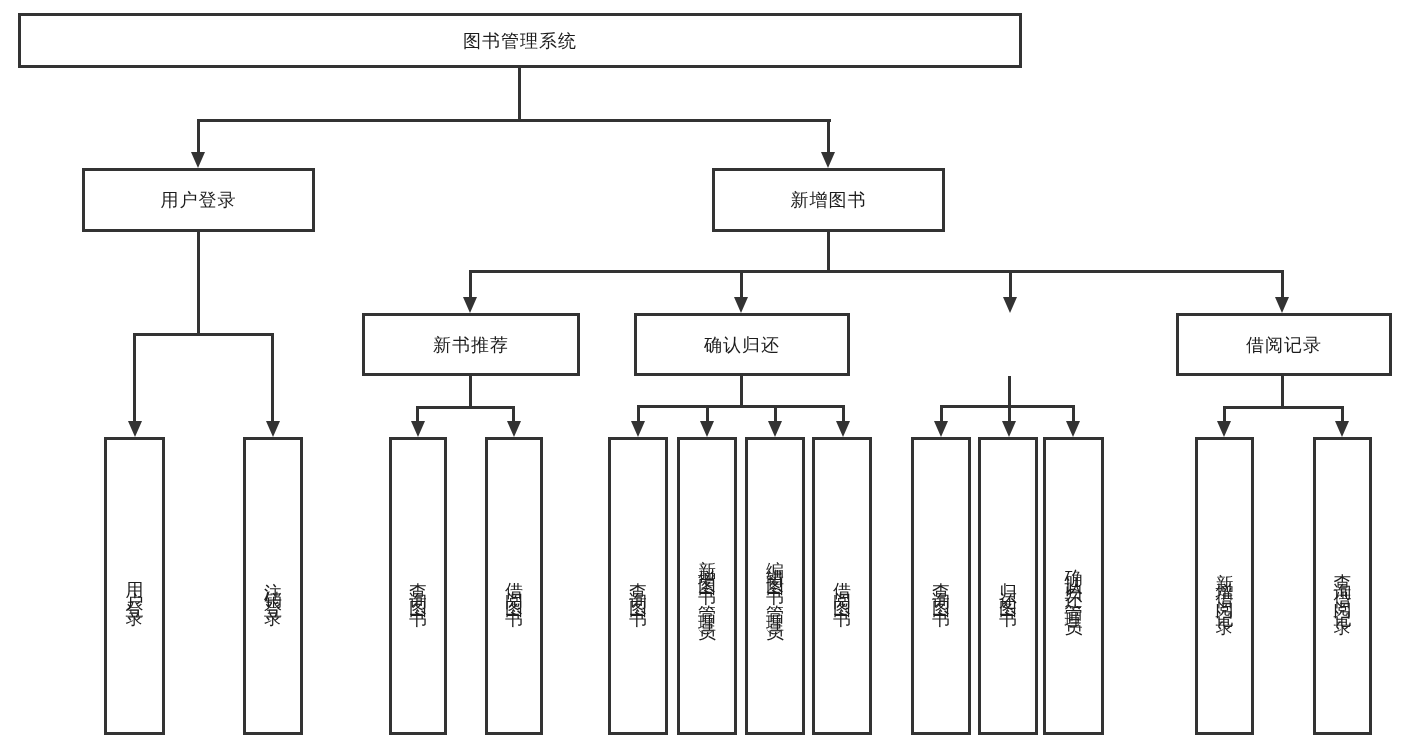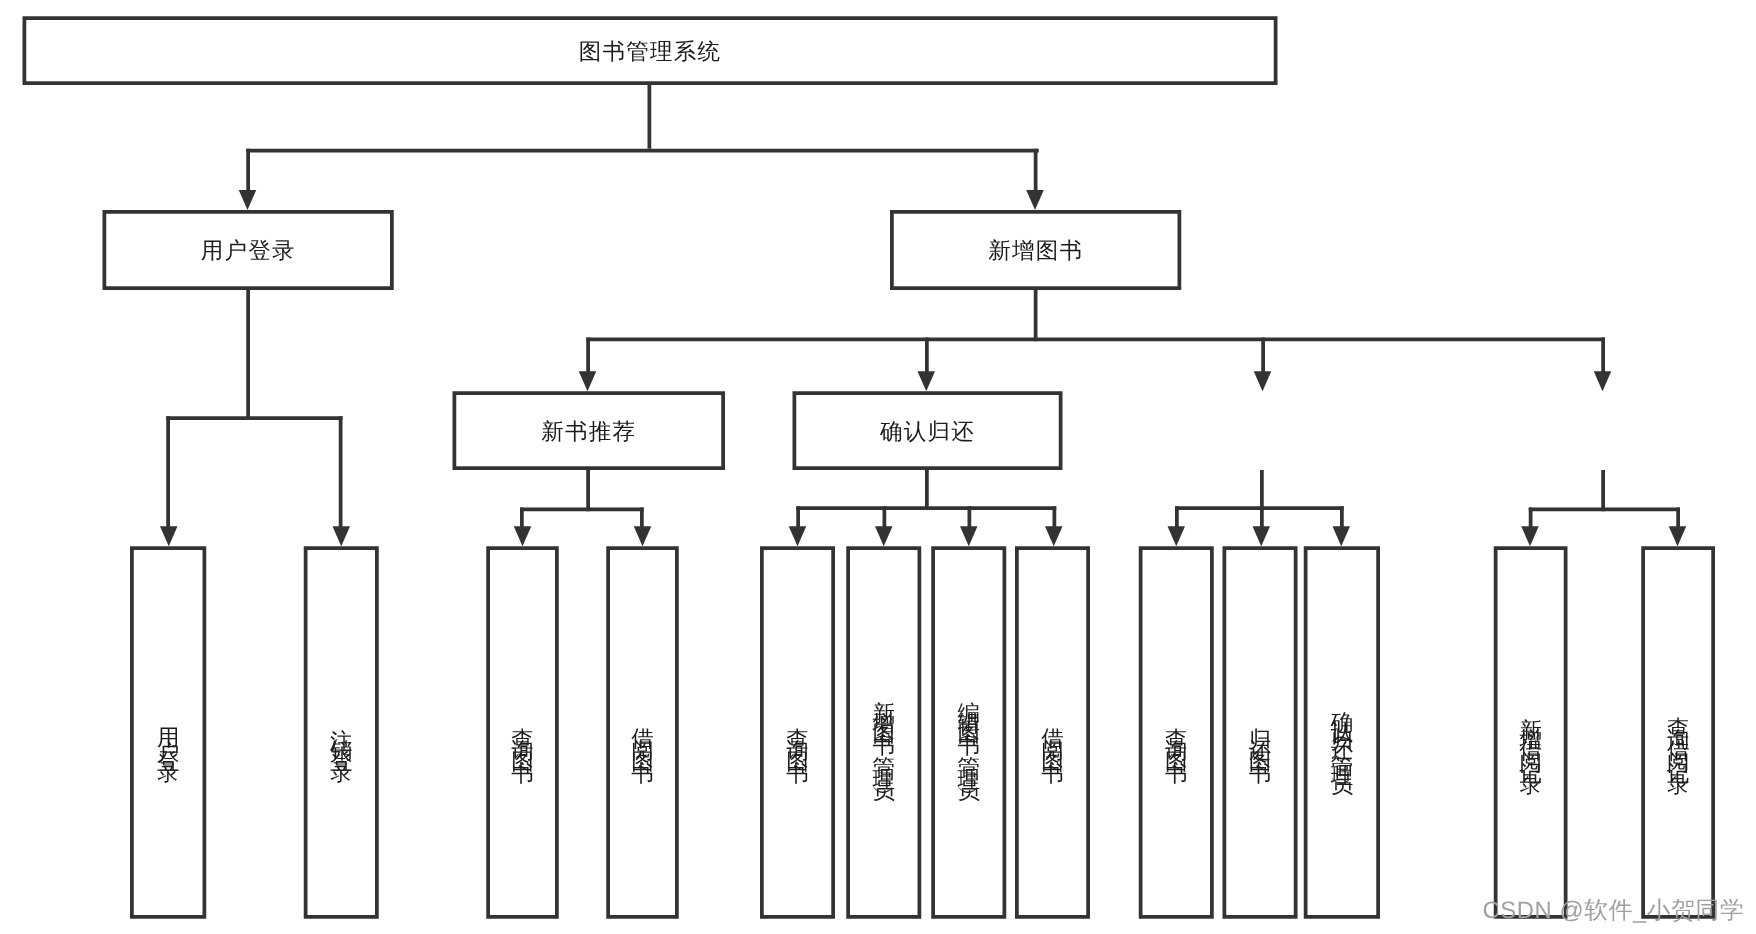--- a/index.html
+++ b/index.html
@@ -118,20 +118,23 @@
     <div class="vline" style="left:1281px; top:270px; height:30px;"></div>
     <div class="arrow" style="left:1275px; top:297px;"></div>
   </div>
 
   <div class="node" style="left:362px; top:313px; width:218px; height:63px;">
     <span>新书推荐</span>
   </div>
   <div class="node" style="left:634px; top:313px; width:216px; height:63px;">
     <span>确认归还</span>
   </div>
+  <div class="node" style="left:1176px; top:313px; width:216px; height:63px;">
+    <span>借阅记录</span>
+  </div>
 
   <div>
     <div class="vline" style="left:469px; top:376px; height:33px;"></div>
     <div class="hline" style="left:416px; top:406px; width:99px;"></div>
     <div class="vline" style="left:416px; top:406px; height:18px;"></div>
     <div class="arrow" style="left:411px; top:421px;"></div>
     <div class="vline" style="left:512px; top:406px; height:18px;"></div>
     <div class="arrow" style="left:507px; top:421px;"></div>
   </div>
 
@@ -205,15 +208,14 @@
     <span class="vtext" style="letter-spacing:7px;">确认归还（管理员）</span>
   </div>
 
   <div class="leaf" style="left:1195px; width:59px;">
     <span class="vtext">新增借阅记录</span>
   </div>
   <div class="leaf" style="left:1313px; width:59px;">
     <span class="vtext">查询借阅记录</span>
   </div>
 
-  <div class="watermark">CSDN @软件_小贺同学</div>
 
 </div>
 
 </body></html>

